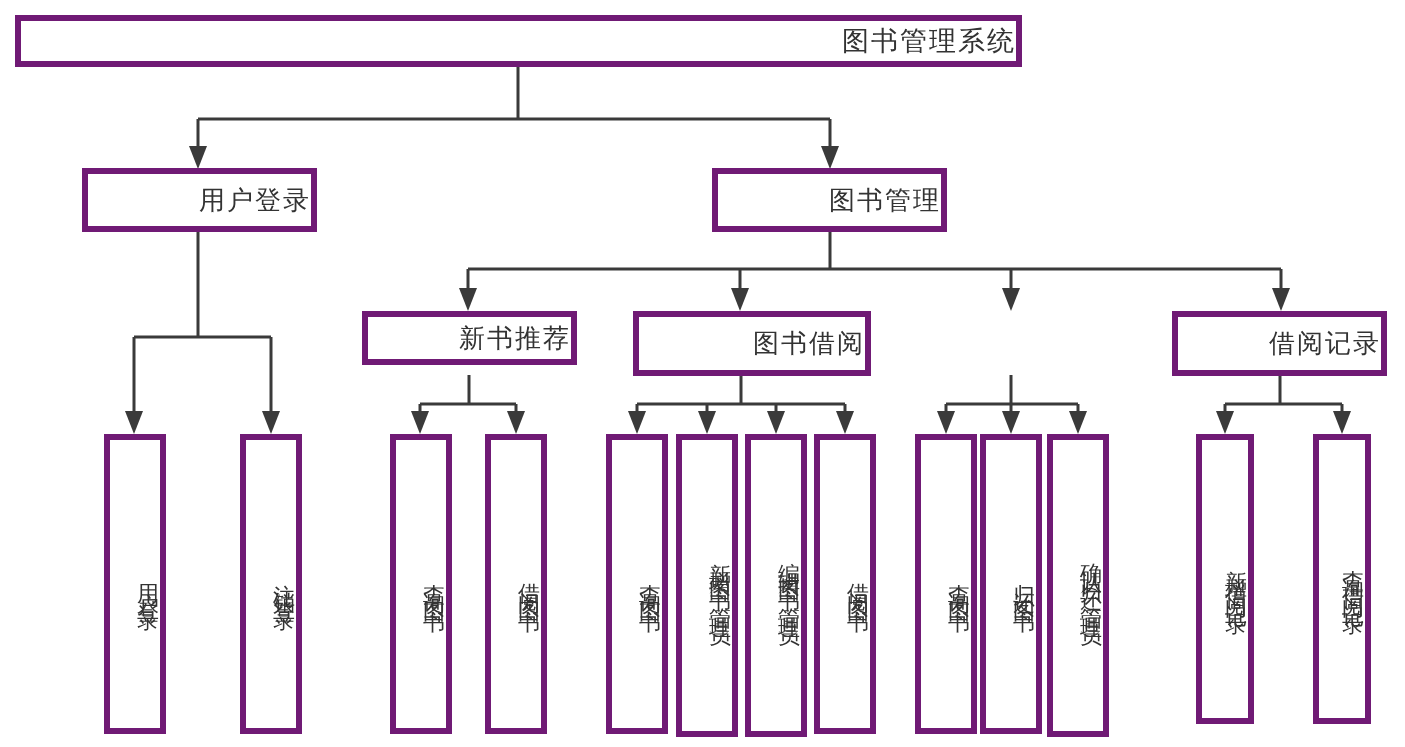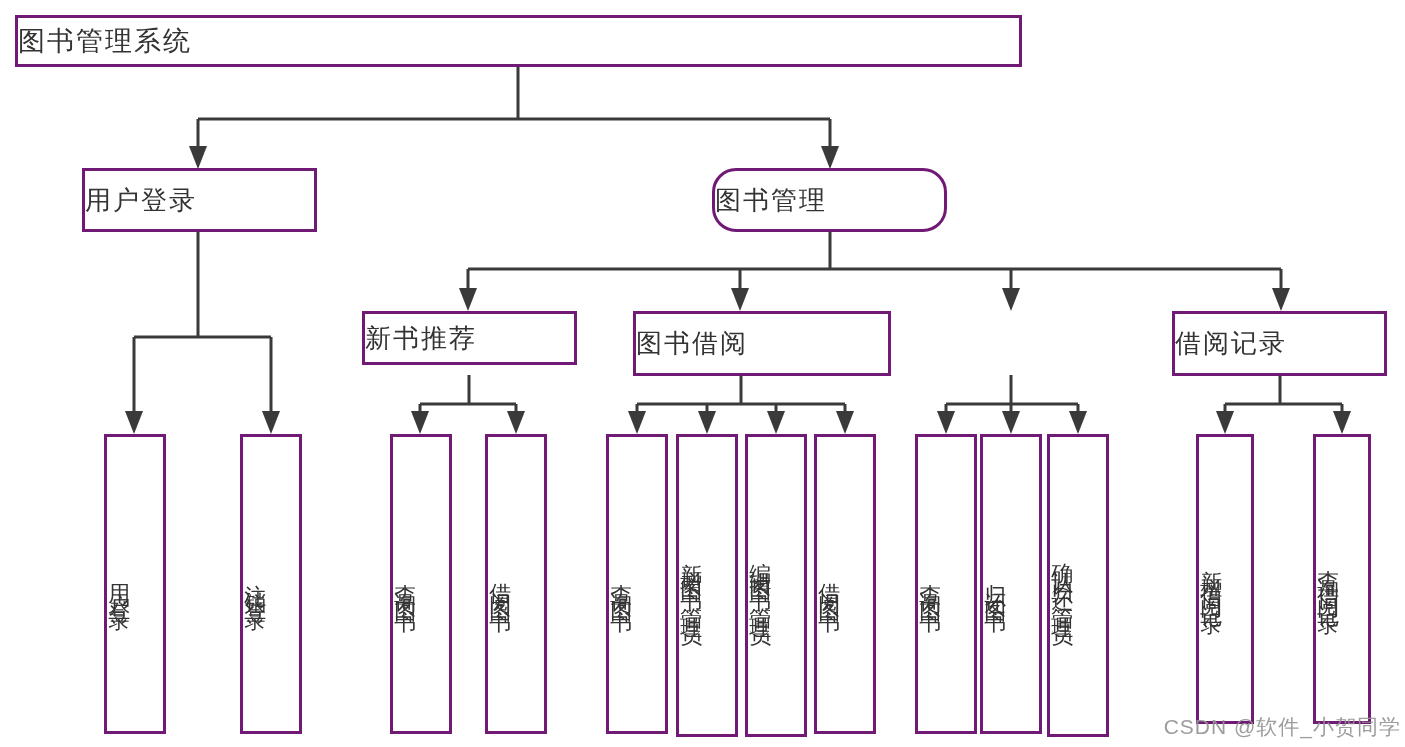--- a/index.html
+++ b/index.html
@@ -14,24 +14,24 @@
   .connector-layer {
     position: absolute;
     left: 0; top: 0;
     width: 1405px; height: 747px;
     pointer-events: none;
   }
   .box {
     position: absolute;
     box-sizing: border-box;
     background: #ffffff;
-    border: 3px solid #701a75;
+    border: 6px solid #701a75;
     display: flex;
     align-items: center;
-    justify-content: flex-start;
+    justify-content: flex-end;
     color: #333333;
   }
   .hbox { font-size: 26px; letter-spacing: 2px; white-space: nowrap; }
   .root-box { font-size: 27px; }
   .vbox { font-size: 22px; }
   .vtext {
     writing-mode: vertical-rl;
     text-orientation: mixed;
     letter-spacing: 9px;
     line-height: 1.1;
@@ -96,28 +96,28 @@
     </g>
   </svg>
 
   <div class="box hbox root-box" style="left:15px; top:15px; width:1007px; height:52px;">
     <span>图书管理系统</span>
   </div>
 
   <div class="box hbox" style="left:82px; top:168px; width:235px; height:64px;">
     <span>用户登录</span>
   </div>
-  <div class="box hbox" style="left:712px; top:168px; width:235px; height:64px;border-radius:24px;">
+  <div class="box hbox" style="left:712px; top:168px; width:235px; height:64px;">
     <span>图书管理</span>
   </div>
 
   <div class="box hbox" style="left:362px; top:311px; width:215px; height:54px;">
     <span>新书推荐</span>
   </div>
-  <div class="box hbox" style="left:633px; top:311px; width:258px; height:65px;">
+  <div class="box hbox" style="left:633px; top:311px; width:238px; height:65px;">
     <span>图书借阅</span>
   </div>
   <div class="box hbox" style="left:1172px; top:311px; width:215px; height:65px;">
     <span>借阅记录</span>
   </div>
 
   <div class="box vbox" style="left:104px; top:434px; width:62px; height:300px;">
     <span class="vtext">用户登录</span>
   </div>
   <div class="box vbox" style="left:240px; top:434px; width:62px; height:300px;">
@@ -154,15 +154,14 @@
     <span class="vtext">确认归还（管理员）</span>
   </div>
 
   <div class="box vbox" style="left:1196px; top:434px; width:58px; height:290px;">
     <span class="vtext">新增借阅记录</span>
   </div>
   <div class="box vbox" style="left:1313px; top:434px; width:58px; height:290px;">
     <span class="vtext">查询借阅记录</span>
   </div>
 
-  <div class="watermark">CSDN @软件_小贺同学</div>
 
 </div>
 
 </body></html>

